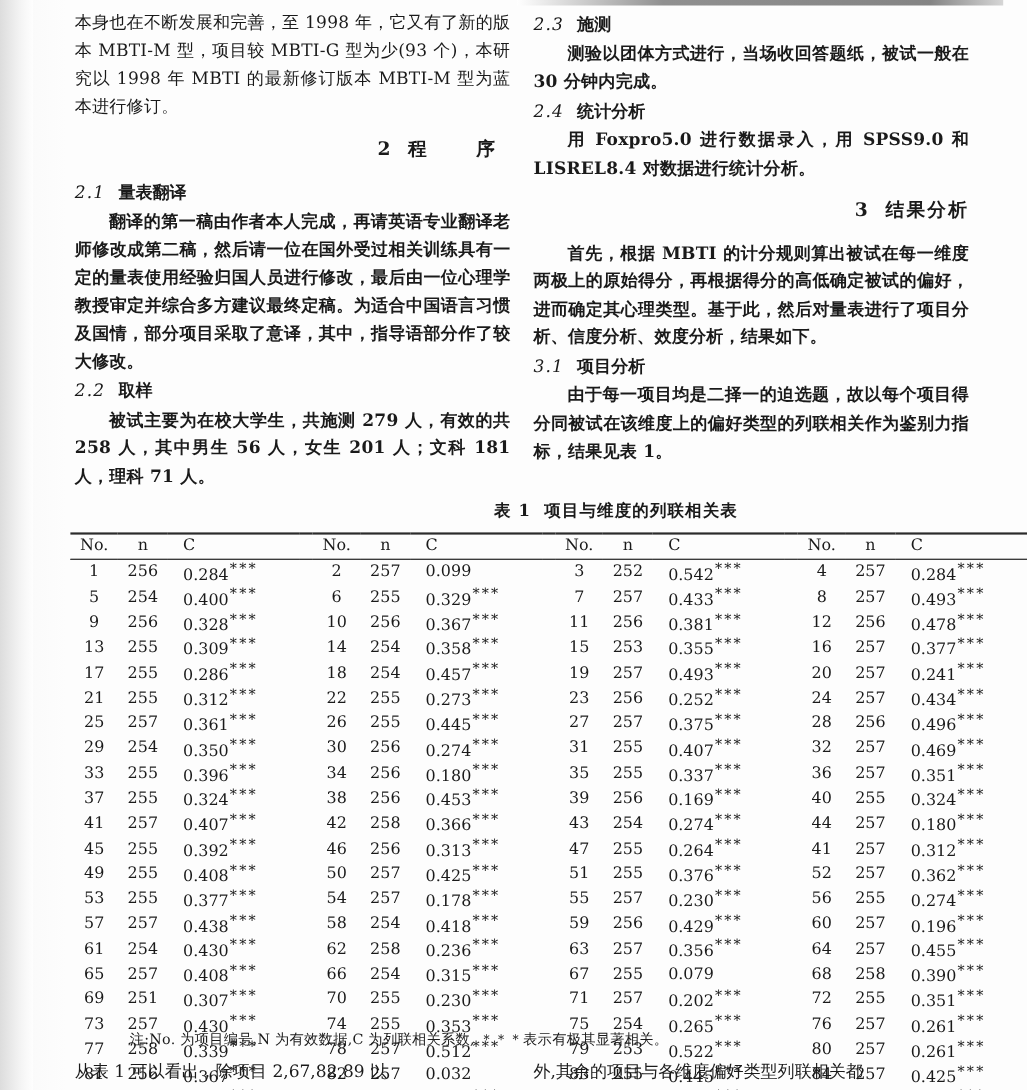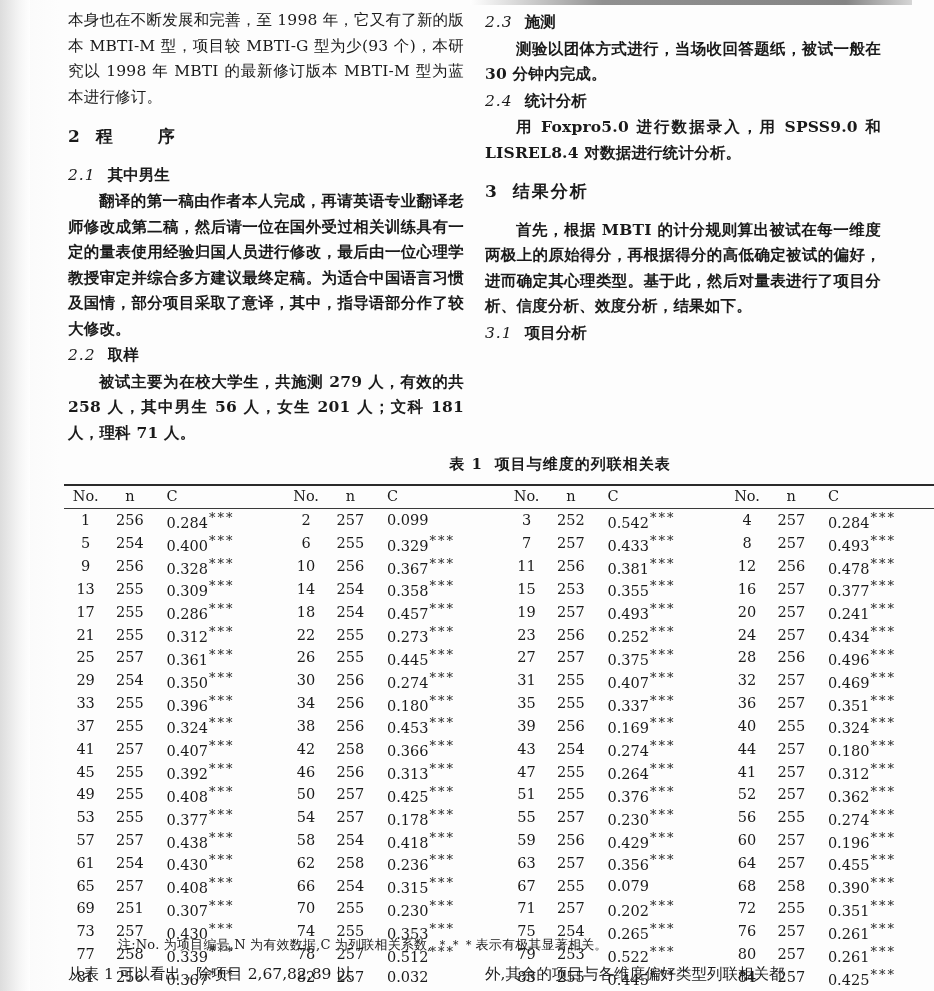--- a/index.html
+++ b/index.html
@@ -57,21 +57,21 @@
   p {
     margin: 0;
     text-align: justify;
     text-justify: inter-character;
     letter-spacing: .2px;
   }
   p.ind { text-indent: 2em; font-weight: bold; }
 
   .sec-num-head {
     font-weight: bold;
-    text-align: left;
+    text-align: right;
     font-size: 17px;
     letter-spacing: 2px;
     margin: 14px 0 12px 0;
   }
   .sec-num-head .n { margin-right: 14px; }
   .sec-num-head .sp { letter-spacing: 14px; }
 
   .subhead {
     font-weight: bold;
     font-size: 15.5px;
@@ -155,21 +155,21 @@
   <div class="topbar"></div>
 
   <div class="col col-left">
     <p>本身也在不断发展和完善，至 1998 年，它又有了新的版本 MBTI-M 型，项目较 MBTI-G 型为少(93 个)，本研究以 1998 年 MBTI 的最新修订版本 MBTI-M 型为蓝本进行修订。</p>
 
     <div class="sec-num-head">
       <span class="n">2</span><span class="sp">程　序</span>
     </div>
 
     <div class="subhead">
-      <span class="sn">2.1</span><span>其中男生</span>
+      <span class="sn">2.1</span><span>量表翻译</span>
     </div>
     <p class="ind">翻译的第一稿由作者本人完成，再请英语专业翻译老师修改成第二稿，然后请一位在国外受过相关训练具有一定的量表使用经验归国人员进行修改，最后由一位心理学教授审定并综合多方建议最终定稿。为适合中国语言习惯及国情，部分项目采取了意译，其中，指导语部分作了较大修改。</p>
 
     <div class="subhead">
       <span class="sn">2.2</span><span>取样</span>
     </div>
     <p class="ind">被试主要为在校大学生，共施测 279 人，有效的共 258 人，其中男生 56 人，女生 201 人；文科 181 人，理科 71 人。</p>
   </div>
 
   <div class="col col-right">
@@ -184,20 +184,21 @@
     <p class="ind">用 Foxpro5.0 进行数据录入，用 SPSS9.0 和 LISREL8.4 对数据进行统计分析。</p>
 
     <div class="sec-num-head">
       <span class="n">3</span><span>结果分析</span>
     </div>
     <p class="ind">首先，根据 MBTI 的计分规则算出被试在每一维度两极上的原始得分，再根据得分的高低确定被试的偏好，进而确定其心理类型。基于此，然后对量表进行了项目分析、信度分析、效度分析，结果如下。</p>
 
     <div class="subhead">
       <span class="sn">3.1</span><span>项目分析</span>
     </div>
+    <p class="ind">由于每一项目均是二择一的迫选题，故以每个项目得分同被试在该维度上的偏好类型的列联相关作为鉴别力指标，结果见表 1。</p>
   </div>
 
   <div class="table-wrap">
     <div class="table-caption">
       <span class="cn">表 1</span><span>项目与维度的列联相关表</span>
     </div>
     <table class="data">
       <thead>
         <tr class="rule-top rule-mid">
           <th class="c-no">No.</th>

